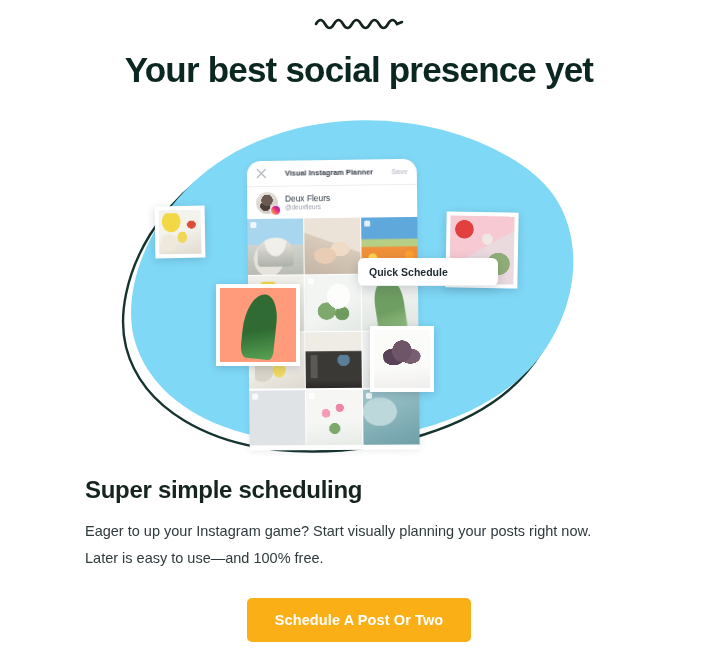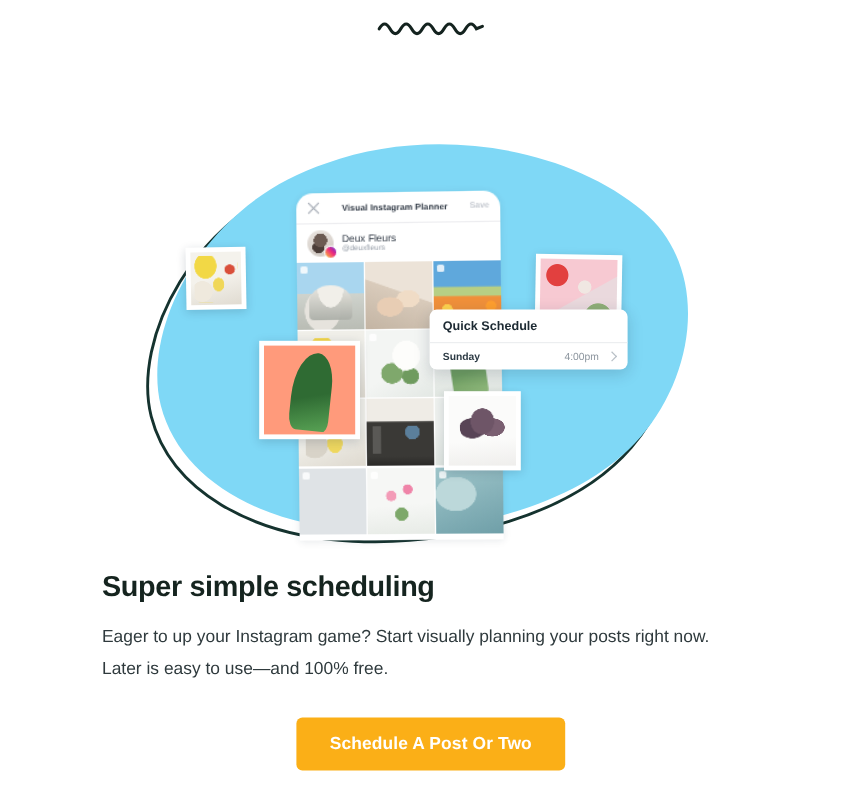--- a/index.html
+++ b/index.html
@@ -349,21 +349,21 @@
       radial-gradient(ellipse at 28% 58%, #584456 0 28%, rgba(0,0,0,0) 29%),
       radial-gradient(ellipse at 72% 56%, #7a5f71 0 26%, rgba(0,0,0,0) 27%);
     border-radius: 46%;
   }
 
   
   .quick-schedule {
     position: absolute;
     left: 238px;
     top: 146px;
-    width: 165px;
+    width: 140px;
     background: #ffffff;
     border-radius: 6px;
     box-shadow: 0 3px 12px rgba(20,40,60,0.18);
     overflow: hidden;
   }
   .qs-title {
     font-size: 10.5px;
     font-weight: bold;
     color: #1d2a33;
     padding: 8px 11px 7px 11px;
@@ -439,20 +439,21 @@
 <body>
 
 <div class="page">
 
   <div class="squiggle-wrap">
     <svg width="92" height="16" viewBox="0 0 92 16">
       <path d="M3 10 Q 7.5 2 12 10 T 21 10 T 30 10 T 39 10 T 48 10 T 57 10 T 66 10 T 75 10 T 84 10 L 89 8" fill="none" stroke="#14231f" stroke-width="2.6" stroke-linecap="round"></path>
     </svg>
   </div>
 
+  <div class="hero-title">Your best social presence yet</div>
 
   <div class="illustration">
 
     <svg class="blob-svg" viewBox="0 0 470 345">
 
       <path d="M152 24 C 240 -8, 352 10, 416 64 C 470 110, 462 196, 414 252
                C 366 308, 268 334, 182 330 C 98 326, 30 288, 14 226
                C -2 162, 48 58, 152 24 Z" transform="translate(-8,9)" fill="none" stroke="#15332f" stroke-width="2.4" stroke-linecap="round"></path>
 
       <path d="M152 24 C 240 -8, 352 10, 416 64 C 470 110, 462 196, 414 252
@@ -537,25 +538,20 @@
     </div>
     <div class="float-card card-pinkflat">
       <span class="art art-pinkflat"></span>
     </div>
     <div class="float-card card-darkflower">
       <span class="art art-darkflower"></span>
     </div>
 
     <div class="quick-schedule">
       <div class="qs-title">Quick Schedule</div>
-      <div class="qs-row">
-        <span class="qs-day">Sunday</span>
-        <span class="qs-time">4:00pm</span>
-        <span class="qs-chev"></span>
-      </div>
     </div>
 
   </div>
 
   <div class="sub-title">Super simple scheduling</div>
   <div class="body-copy">
     <div>Eager to up your Instagram game? Start visually planning your posts right now.</div>
     <div>Later is easy to use—and 100% free.</div>
   </div>
 

